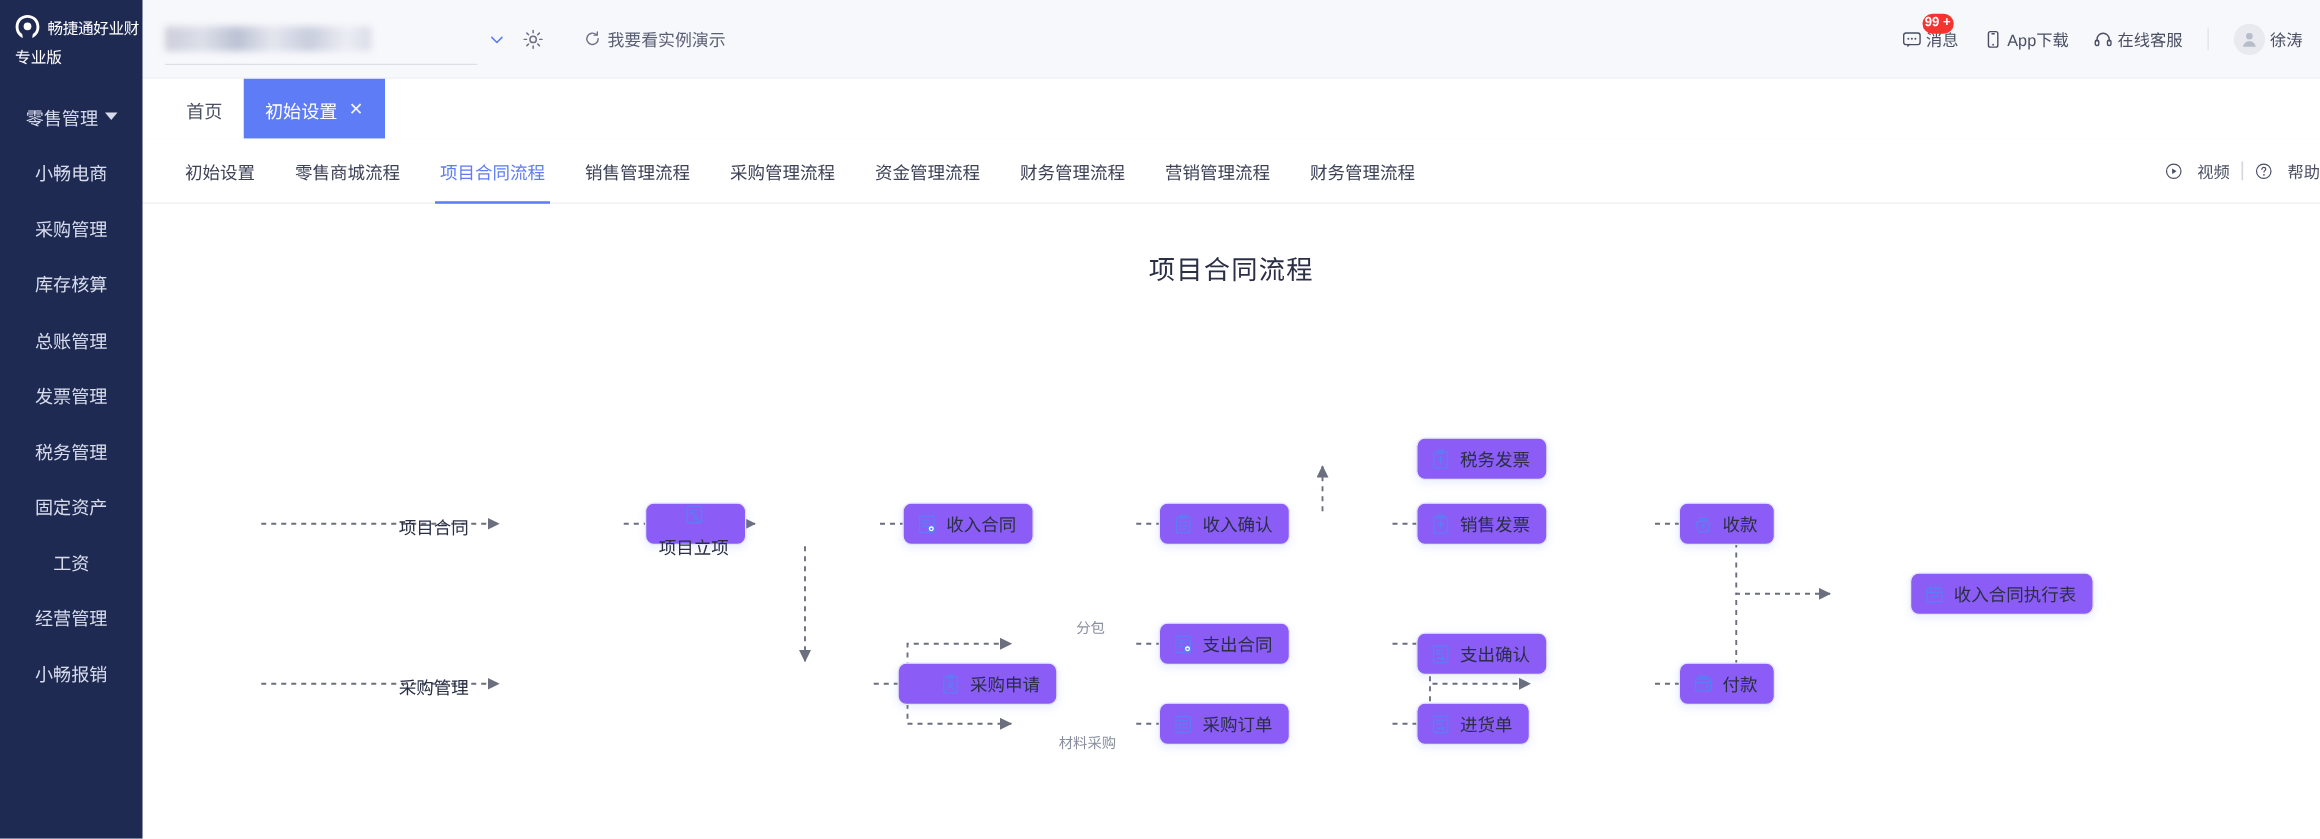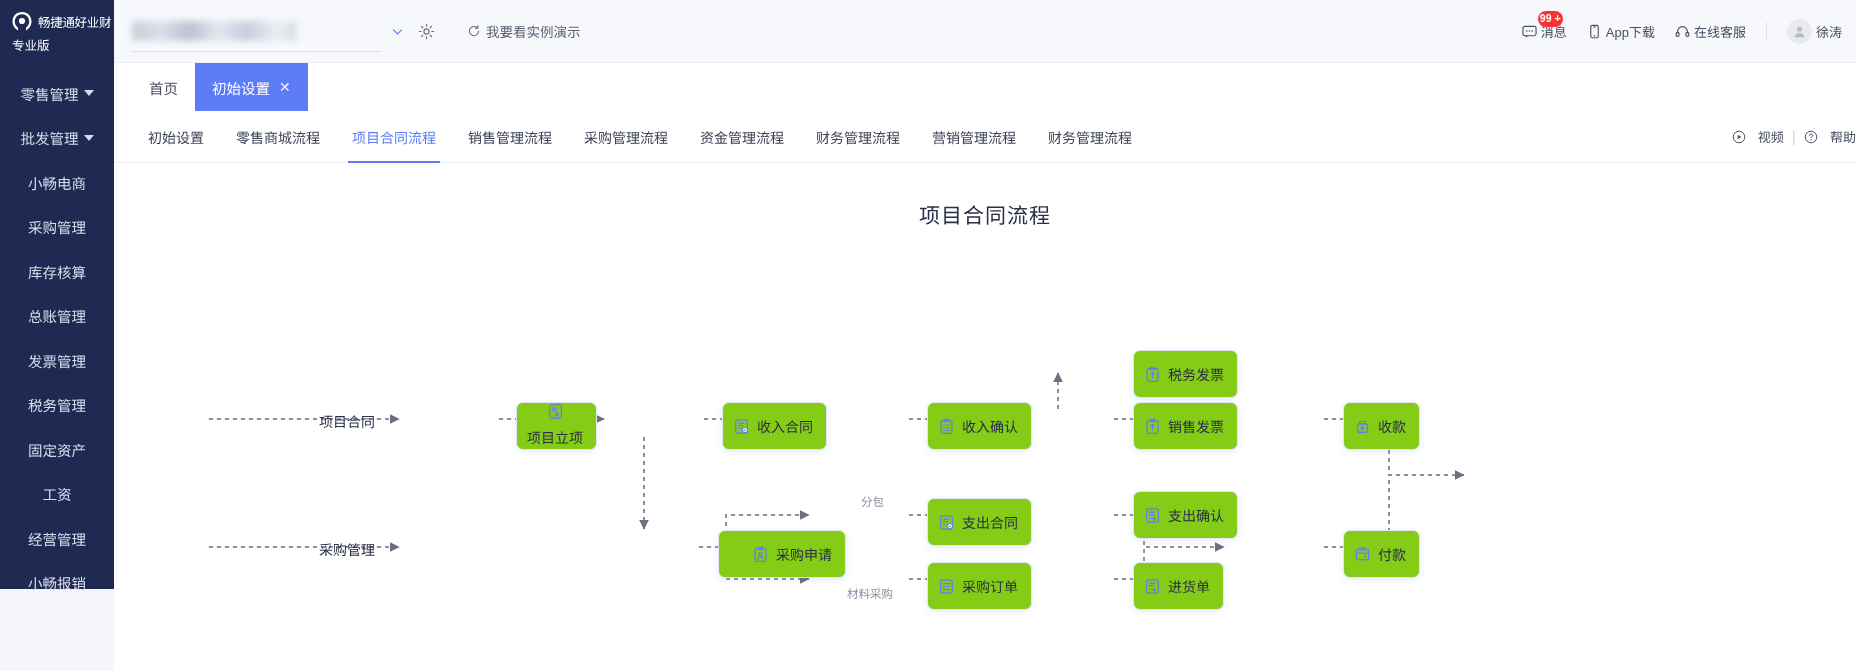--- a/index.html
+++ b/index.html
@@ -5,21 +5,21 @@
   * { box-sizing: border-box; margin: 0; padding: 0; }
   html, body {
     width: 1856px; height: 671px;
     font-family: "Liberation Sans", "DejaVu Sans", sans-serif;
     background: #ffffff; overflow: hidden;
   }
   .app { position: relative; width: 1856px; height: 671px; display: flex; background:#f5f6fa; }
 
   
   .sidebar {
-    width: 114px; height: 589px; background: #1f2a52; flex: 0 0 114px;
+    width: 114px; height: 671px; background: #1f2a52; flex: 0 0 114px;
     position: relative; z-index: 5;
   }
   .brand {
     height: 63px; display: flex; flex-direction: column; justify-content: center;
     padding-left: 10px;
   }
   .brand-row { display: flex; align-items: center; gap: 4px; }
   .brand-logo { width: 24px; height: 24px; flex: 0 0 24px; }
   .brand-name {
     color: #ffffff; font-size: 12.5px; white-space: nowrap; letter-spacing: -0.3px;
@@ -101,22 +101,22 @@
   .st-sep { color: #d4d7e0; }
 
   
   .flow-title {
     text-align: center; font-size: 21px; color: #2a2f45; margin-top: 36px; letter-spacing: 1px;
   }
   .flow-wrap { position: relative; width: 100%; height: 380px; margin-top: 8px; }
   .flow-svg { position: absolute; left: 0; top: 0; width: 100%; height: 100%; }
 
   .node {
-    position: absolute; background: #84cc16; border: 1px solid #e4e6f5;
-    border-radius: 7px; height: 48px; display: flex; align-items: center;
+    position: absolute; background: #8b5cf6; border: 1px solid #e4e6f5;
+    border-radius: 7px; height: 34px; display: flex; align-items: center;
     gap: 7px; padding: 0 13px 0 10px; cursor: pointer;
     box-shadow: 0 2px 7px rgba(93,124,245,0.13);
     font-size: 14px; color: #2a2f45; white-space: nowrap;
   }
   .node .nico { width: 17px; height: 17px; flex: 0 0 17px; display:block; }
   .rowlabel { position: absolute; font-size: 14px; color: #2a2f45; white-space: nowrap; }
   .edgelabel { position: absolute; font-size: 11.5px; color: #8a8f9f; white-space: nowrap; }
 </style>
 </head>
 <body>
@@ -131,24 +131,20 @@
           <circle cx="12" cy="11" r="3.1" fill="#fff"></circle>
         </svg>
         <span class="brand-name">畅捷通好业财</span>
       </div>
       <span class="brand-sub">专业版</span>
     </div>
 
     <nav class="nav">
       <div class="nav-item">
         <span>零售管理</span>
-        <i class="caret"></i>
-      </div>
-      <div class="nav-item">
-        <span>批发管理</span>
         <i class="caret"></i>
       </div>
       <div class="nav-item">
         <span>小畅电商</span>
       </div>
       <div class="nav-item">
         <span>采购管理</span>
       </div>
       <div class="nav-item">
         <span>库存核算</span>
@@ -401,32 +397,41 @@
 
           <div class="node" style="left:1229px; top:165px;">
             <svg class="nico" viewBox="0 0 20 20">
               <path d="M5 7.2h10c.7 0 1.2.6 1.1 1.3l-.9 7.2c-.1.8-.8 1.3-1.6 1.3H6.4c-.8 0-1.5-.5-1.6-1.3L3.9 8.5C3.8 7.8 4.3 7.2 5 7.2z" fill="none" stroke="#5d7cf5" stroke-width="1.4"></path>
               <rect x="6.4" y="4.2" width="7.2" height="2.6" rx="1" fill="none" stroke="#5d7cf5" stroke-width="1.3"></rect>
               <path d="M8.2 10.4h3.6M8.2 12.4h3.6M10 10.4v3.6" stroke="#5d7cf5" stroke-width="1.2" stroke-linecap="round"></path>
             </svg>
             <span>收款</span>
           </div>
 
+          <div class="node" style="left:1414px; top:221px;">
+            <svg class="nico" viewBox="0 0 20 20">
+              <rect x="3" y="4" width="14" height="13" rx="2" fill="none" stroke="#5d7cf5" stroke-width="1.4"></rect>
+              <path d="M3 8h14" stroke="#5d7cf5" stroke-width="1.3"></path>
+              <path d="M6.4 2.4v3M13.6 2.4v3" stroke="#5d7cf5" stroke-width="1.4" stroke-linecap="round"></path>
+              <path d="M6.4 14.2l2.4-3 2.2 2 2.6-3.4" fill="none" stroke="#5d7cf5" stroke-width="1.3" stroke-linecap="round" stroke-linejoin="round"></path>
+            </svg>
+            <span>收入合同执行表</span>
+          </div>
 
           <div class="node" style="left:813px; top:261px;">
             <svg class="nico" viewBox="0 0 20 20">
               <rect x="3.2" y="2.2" width="13.6" height="15.6" rx="2" fill="none" stroke="#5d7cf5" stroke-width="1.4"></rect>
               <path d="M6.2 6h7M6.2 9h5.2M6.2 12h3.4" stroke="#5d7cf5" stroke-width="1.3" stroke-linecap="round"></path>
               <circle cx="14.2" cy="14.2" r="3" fill="#fff" stroke="#5d7cf5" stroke-width="1.3"></circle>
               <circle cx="14.2" cy="14.2" r="1.1" fill="#5d7cf5"></circle>
             </svg>
             <span>支出合同</span>
           </div>
 
-          <div class="node" style="left:1019px; top:254px;text-align:right;">
+          <div class="node" style="left:1019px; top:269px;text-align:right;">
             <svg class="nico" viewBox="0 0 20 20">
               <rect x="3.2" y="2.2" width="13.6" height="15.6" rx="2" fill="none" stroke="#5d7cf5" stroke-width="1.4"></rect>
               <path d="M6.2 6h7M6.2 9h5.2" stroke="#5d7cf5" stroke-width="1.3" stroke-linecap="round"></path>
               <path d="M6.6 13.6h6.4M11.2 11.6l2.2 2-2.2 2" fill="none" stroke="#5d7cf5" stroke-width="1.3" stroke-linecap="round" stroke-linejoin="round"></path>
             </svg>
             <span>支出确认</span>
           </div>
 
           <div class="node" style="left:604px; top:293px;padding-left:33px;">
             <svg class="nico" viewBox="0 0 20 20">

